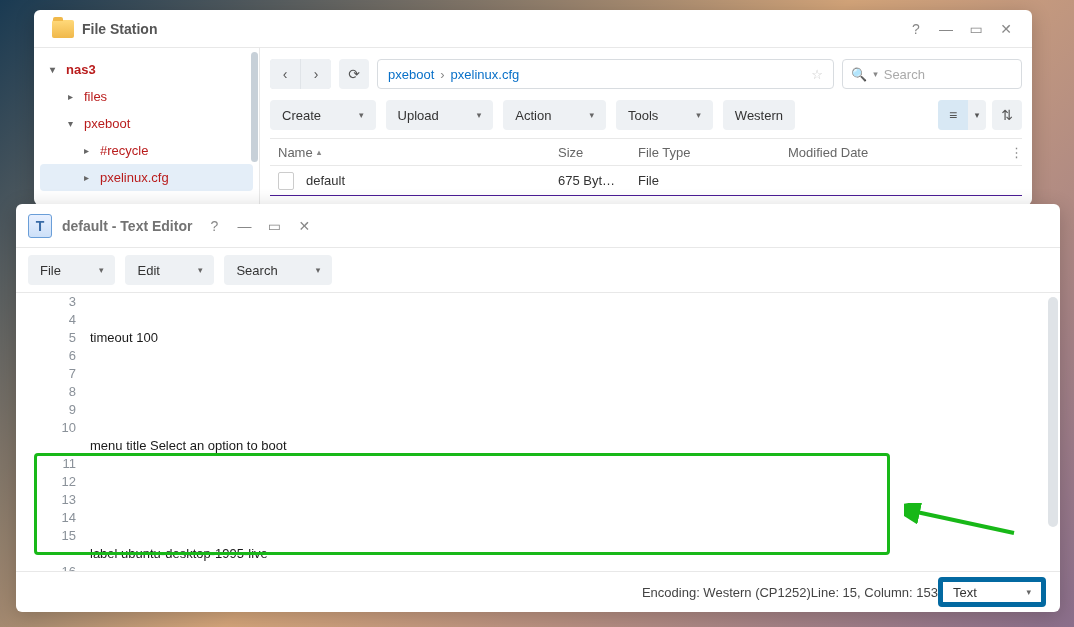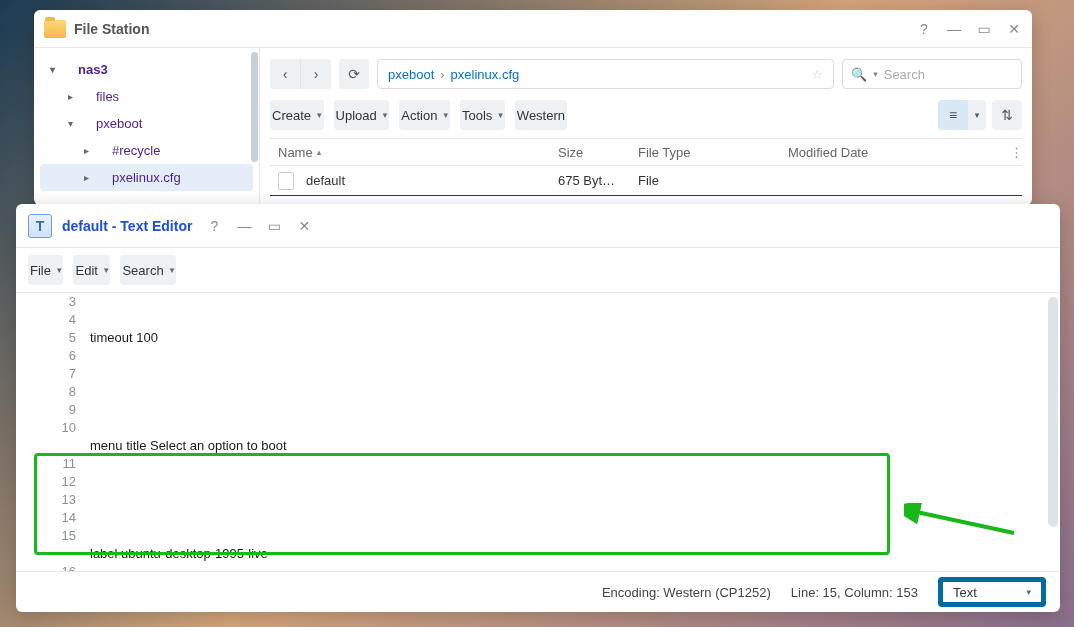--- a/index.html
+++ b/index.html
@@ -1,46 +1,46 @@
 <!DOCTYPE html>
 <html><head>
 <meta charset="utf-8">
 <style>
 * { margin: 0; padding: 0; box-sizing: border-box; font-family: -apple-system, BlinkMacSystemFont, "Segoe UI", Helvetica, Arial, sans-serif; }
 body { background: linear-gradient(135deg, #1a3a52 0%, #d4a57a 50%, #8b6f8c 100%); width: 1074px; height: 627px; position: relative; overflow: hidden; }
 .window { position: absolute; background: #fff; border-radius: 6px; box-shadow: 0 4px 20px rgba(0,0,0,0.2); }
 .fs-window { left: 34px; top: 10px; width: 998px; height: 195px; }
-.titlebar { height: 38px; display: flex; align-items: center; padding: 0 10px; border-bottom: 1px solid #e8e8e8; }
+.titlebar { height: 38px; display: flex; align-items: center; padding: 0 18px; border-bottom: 1px solid #e8e8e8; }
 .titlebar .title { font-size: 14px; color: #555; margin-left: 8px; font-weight: 600; }
 .titlebar .spacer { flex: 1; }
 .win-icon { width: 16px; height: 16px; display: flex; align-items: center; justify-content: center; color: #888; cursor: pointer; margin-left: 14px; font-size: 14px; }
 .folder-icon { width: 22px; height: 18px; background: linear-gradient(#ffd97a, #f0b84a); border-radius: 2px; position: relative; }
 .folder-icon::before { content:''; position:absolute; top:-3px; left:1px; width:10px; height:4px; background:#f0b84a; border-radius:2px 2px 0 0; }
 .fs-body { display: flex; height: calc(100% - 38px); }
 .sidebar { width: 226px; border-right: 1px solid #e8e8e8; padding: 8px 6px; font-size: 13px; color: #333; position: relative; }
 .sidebar-scroll { position:absolute; right:1px; top:4px; width:7px; height:110px; background:#c7d0d8; border-radius:4px;}
 .tree-row { display: flex; align-items: center; height: 27px; padding-left: 10px; cursor: pointer; border-radius: 4px; }
 .tree-row .caret { width: 12px; color: #666; font-size: 10px; }
-.tree-row .lbl { margin-left: 16px; color: #4c1d95; }
+.tree-row .lbl { margin-left: 4px; color: #b91c1c; }
 .tree-root { font-weight: 600; }
 .tree-indent1 { padding-left: 28px; }
 .tree-indent2 { padding-left: 44px; }
 .tree-row.sel { background: #e4eef8; }
 .fs-main { flex: 1; padding: 8px 10px; }
 .toolbar1 { display: flex; align-items: center; gap: 8px; height: 36px; }
 .nav-btn { width: 30px; height: 30px; background: #eef1f4; border-radius: 4px; display:flex; align-items:center; justify-content:center; color:#555; font-size:14px; cursor:pointer; }
 .nav-group { display:flex; gap:1px; background:#e0e4e8; border-radius:4px; }
 .nav-group .nav-btn { border-radius:0; }
 .nav-group .nav-btn:first-child { border-radius:4px 0 0 4px; }
 .nav-group .nav-btn:last-child { border-radius:0 4px 4px 0; }
 .breadcrumb { flex:1; height: 30px; border: 1px solid #d8dce0; border-radius:4px; display:flex; align-items:center; padding:0 10px; font-size:13px; color:#0870c8; gap:6px; }
 .bc-star { margin-left:auto; color:#ccc; }
 .search { width: 180px; height:30px; border:1px solid #d8dce0; border-radius:4px; display:flex; align-items:center; padding:0 8px; gap:6px; color:#888; font-size:13px; }
 .toolbar2 { display:flex; gap:10px; margin-top:8px; align-items:center; }
-.tb-btn { height:30px; padding:0 2px; background:#eef1f4; border-radius:4px; display:flex; align-items:center; font-size:13px; color:#333; cursor:pointer; }
+.tb-btn { height:30px; padding:0 12px; background:#eef1f4; border-radius:4px; display:flex; align-items:center; font-size:13px; color:#333; cursor:pointer;gap:32px; }
 .tb-btn .dd { margin-left:6px; font-size:9px; color:#666; }
 .tb2-right { margin-left:auto; display:flex; gap:6px; }
 .view-btn { width:30px; height:30px; background:#eef1f4; border-radius:4px; display:flex; align-items:center; justify-content:center; color:#555; font-size:14px; cursor:pointer; }
 .view-btn.active { background:#d8e8f4; }
 .view-seg { display:flex; gap:0; background:#eef1f4; border-radius:4px; }
 .view-seg .view-btn { border-radius:0; background:transparent; }
 .view-seg .view-btn.active { background:#d8e8f4; border-radius:4px 0 0 4px;}
 .table { margin-top: 8px; font-size: 13px; }
 .thead { display:flex; height:28px; align-items:center; border-top:1px solid #e8e8e8; border-bottom:1px solid #e8e8e8; color:#666; }
 .th { padding:0 8px; }
@@ -48,30 +48,30 @@
 .th-size { width:80px; }
 .th-type { width:150px; }
 .th-date { flex:1; }
 .th-more { width:20px; color:#888; }
 .trow { display:flex; height:30px; align-items:center; border-bottom:1px solid #4c1d95; color:#333; }
 .file-ico { width:16px; height:18px; border:1px solid #ccc; border-radius:2px; margin-right:8px; background:#fff; position:relative; }
 
 .te-window { left: 16px; top: 204px; width: 1044px; height: 408px; z-index: 2; }
 .te-titlebar { height: 44px; display:flex; align-items:center; padding:0 12px; border-bottom:1px solid #e8e8e8; }
 .te-icon { width:24px; height:24px; background: linear-gradient(#e8f0ff,#cde0f8); border:1px solid #6a9ed8; border-radius:3px; position:relative; display:flex; align-items:center; justify-content:center; color:#3a6ca8; font-weight:bold; font-size:14px;}
-.te-title { font-size:14px; color:#1d4ed8; margin-left:10px; font-weight:600; }
+.te-title { font-size:14px; color:#737373; margin-left:10px; font-weight:600; }
 .te-toolbar { height:44px; display:flex; align-items:center; padding:0 12px; gap:10px; }
 .editor { position:relative; height: 280px; overflow:hidden; font-family: "Menlo","Consolas",monospace; font-size: 13px; border-top:1px solid #e8e8e8; border-bottom:1px solid #e8e8e8; }
 .editor-scroll { position:absolute; right:2px; top:4px; width:10px; height:230px; background:#dfe3e7; border-radius:5px; }
 .gutter { position:absolute; left:0; top:0; width:70px; text-align:right; color:#8a9199; padding-right:10px; line-height:18px; }
 .code { position:absolute; left:74px; top:0; right:14px; line-height:18px; white-space:pre; color:#1a1a1a; }
 .code .ln { height:18px; }
 .highlight-box { position:absolute; left:18px; top:160px; width:856px; height:102px; border:3px solid #18b818; border-radius:4px; pointer-events:none; z-index:5; }
 .arrow { position:absolute; left:888px; top:210px; z-index:6; pointer-events:none; }
-.statusbar { height:40px; display:flex; align-items:center; padding:0 14px; gap:20px; font-size:13px; color:#444; }
+.statusbar { height:40px; display:flex; align-items:center; padding:0 14px; font-size:13px; color:#444; }
 .statusbar .sp { flex:1; }
 .lang-sel { width:108px; height:30px; border:5px solid #0369a1; border-radius:4px; display:flex; align-items:center; padding:0 10px; justify-content:space-between; color:#333; }
 </style>
 </head>
 <body>
 
 <div class="window fs-window">
   <div class="titlebar">
     <span class="folder-icon"></span>
     <span class="title">File Station</span>

